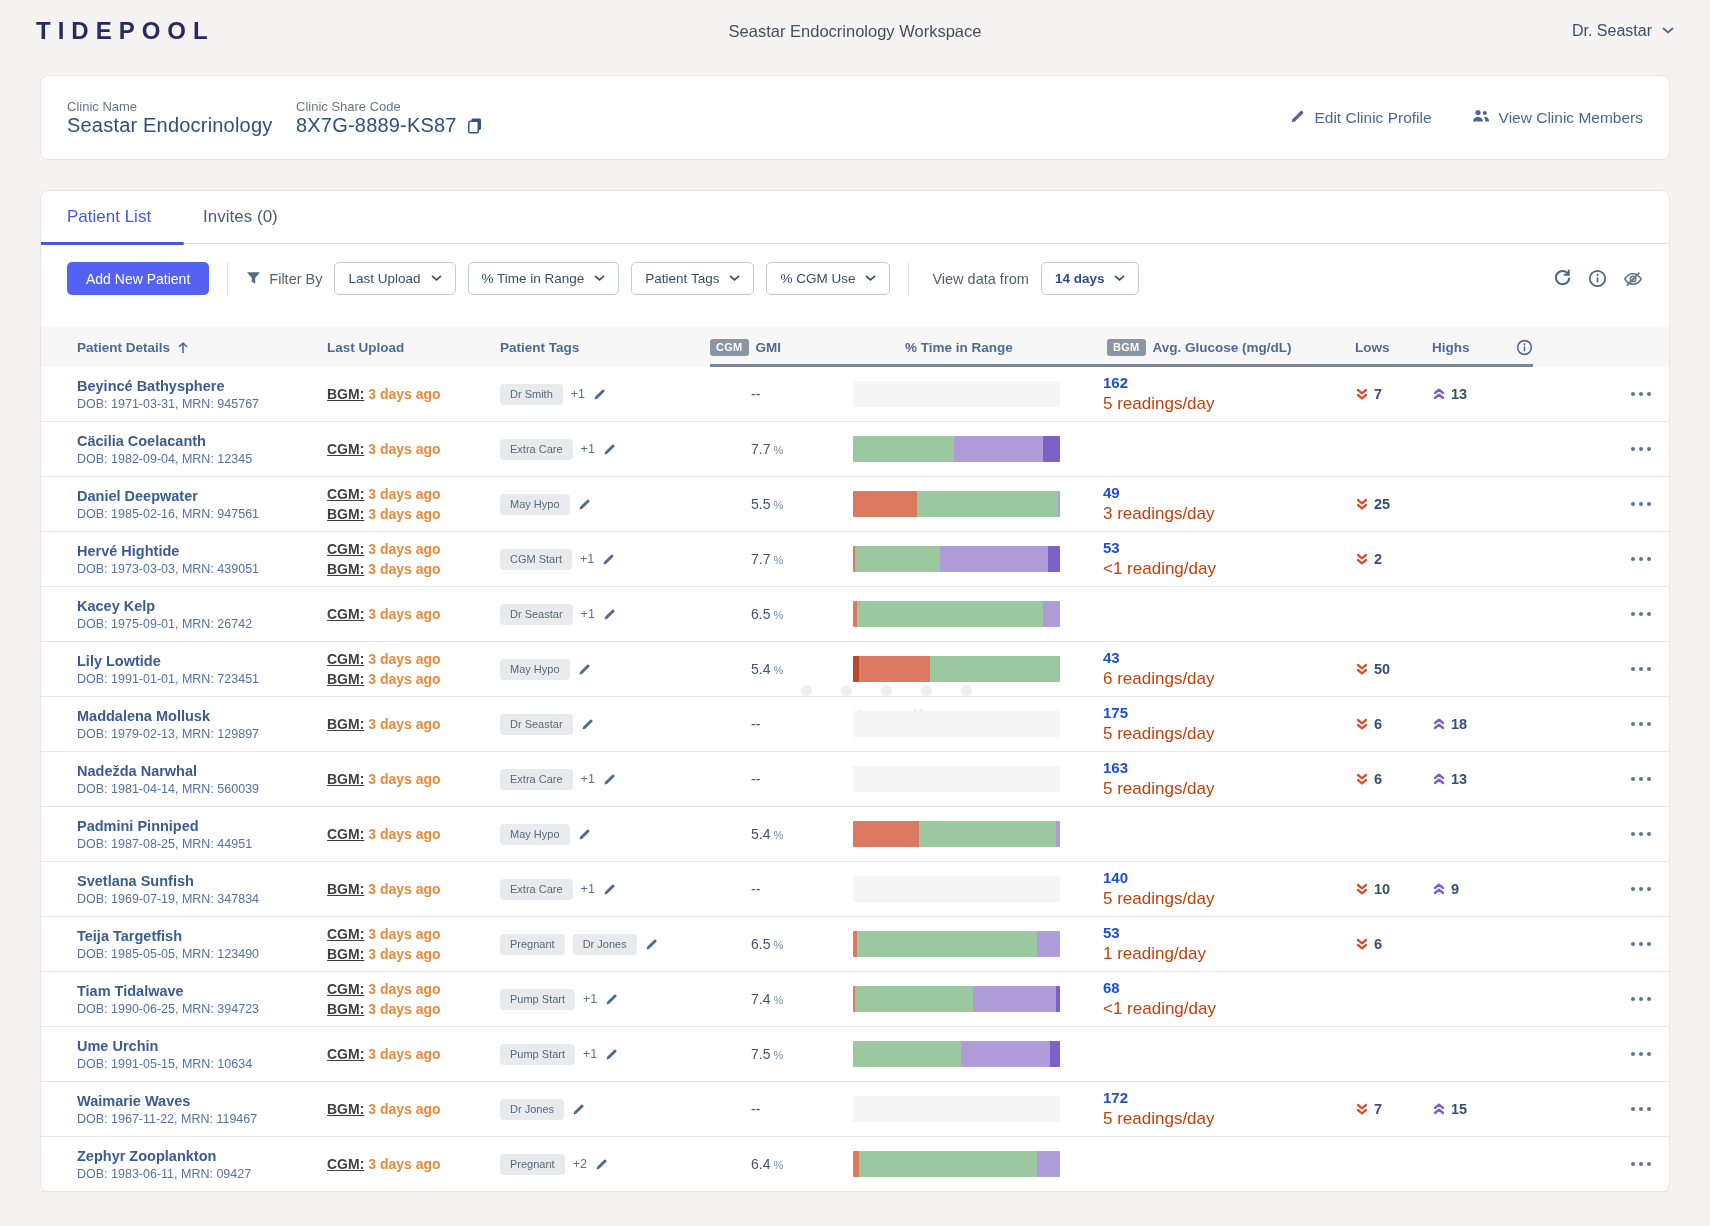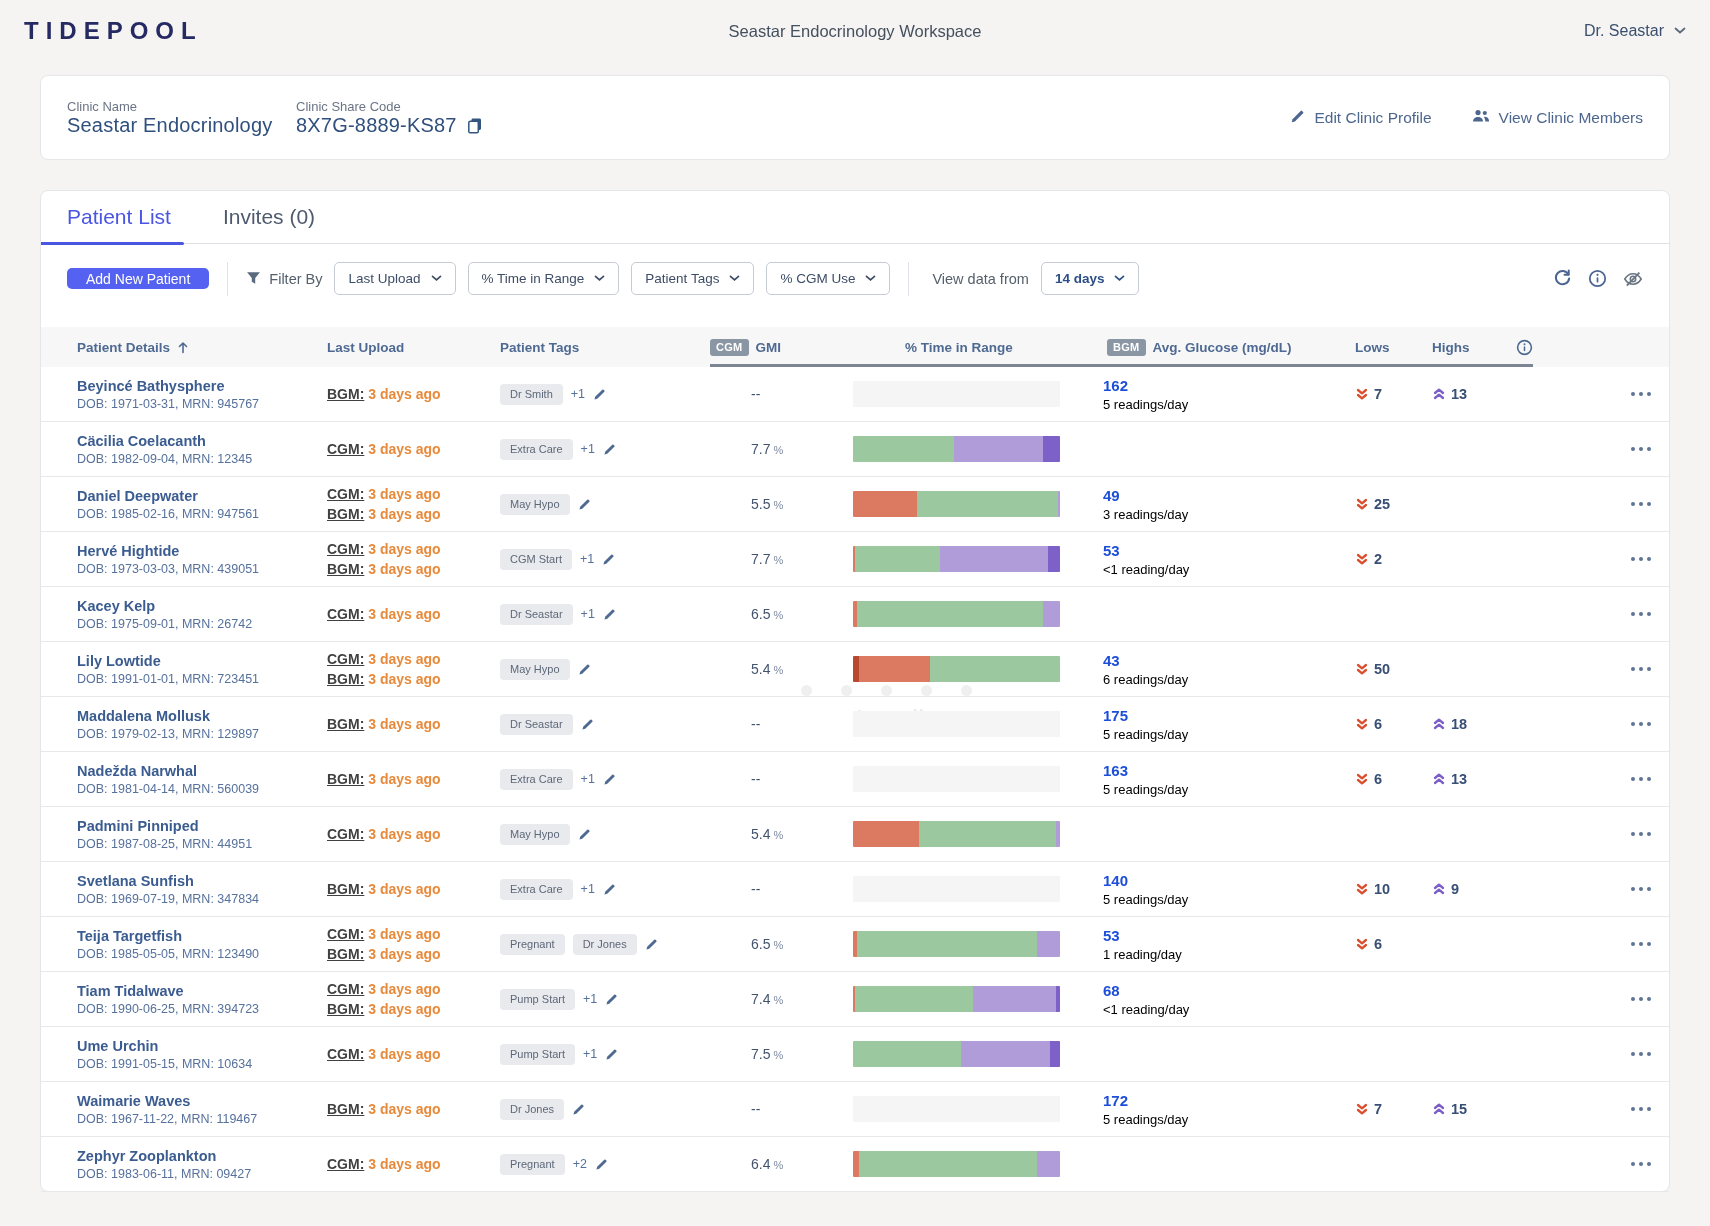--- a/index.html
+++ b/index.html
@@ -5,48 +5,48 @@
   * { box-sizing: border-box; }
   html,body { margin:0; padding:0; }
   body {
     width:1710px; height:1226px;
     background:#f5f4f3;
     font-family:"Liberation Sans", sans-serif;
     overflow:hidden;
     -webkit-font-smoothing:antialiased;
   }
   
-  .topbar { height:62px; display:flex; align-items:center; padding:0 24px; position:relative; }
+  .topbar { height:62px; display:flex; align-items:center; padding:0 36px; position:relative; }
   .logo { font-weight:800; font-size:24px; letter-spacing:7px; color:#262a63; cursor:pointer; }
   .workspace-title { position:absolute; left:50%; transform:translateX(-50%); font-size:16.5px; color:#45505e; font-weight:500; }
   .user-menu { margin-left:auto; display:flex; gap:10px; align-items:center; color:#3a506e; font-size:16px; cursor:pointer; }
   
   .clinic-card { margin:13px 40px 0; background:#fff; border:1px solid #e5e6e9; border-radius:8px; height:85px;
     display:flex; align-items:center; padding:0 26px; }
   .clinic-field { margin-right:60px; }
   .clinic-field.first { width:229px; margin-right:0; }
   .field-label { font-size:13px; color:#6b7585; }
   .field-value { font-size:20px; color:#2f4f7c; font-weight:500; letter-spacing:.2px; display:flex; align-items:center; gap:10px; }
   .copy-btn { cursor:pointer; display:flex; }
   .clinic-actions { margin-left:auto; display:flex; gap:40px; }
   .clinic-link { display:flex; align-items:flex-start; gap:9px; color:#4d668e; font-size:15.5px; font-weight:500; cursor:pointer; }
   
   .main-card { margin:30px 40px 0; background:#fff; border:1px solid #e5e6e9; border-radius:8px; position:relative; height:1002px; }
   .tabs-row { height:53px; border-bottom:1px solid #dddfe5; position:relative; display:flex; align-items:center; }
-  .tab { font-size:21px; cursor:pointer; }
+  .tab { font-size:17px; cursor:pointer; }
   .tab.active { color:#4a56e2; font-weight:500; margin-left:26px; }
   .tab.inactive { color:#4e5a6e; margin-left:52px; }
   .tab-indicator { position:absolute; left:0; bottom:-2px; width:143px; height:3.5px; background:#4a56e2; border-radius:0 2px 2px 0; }
   .search-box { position:absolute; right:36px; top:8px; width:243px; height:37px; border:1px solid #c6cbd4; border-radius:5px;
     display:flex; align-items:center; padding:0 12px; background:#fff; }
   .search-box input { border:none; outline:none; flex:1; font-size:15px; color:#33476b; font-family:inherit; background:transparent; }
   .search-box input::placeholder { color:#93a5c0; }
   
   .toolbar { display:flex; align-items:center; margin:17px 26px 0; height:35px; gap:12px; }
-  .add-btn { background:#5561f1; color:#fff; border:none; border-radius:5px; height:21px; padding:0 19px;
+  .add-btn { background:#5561f1; color:#fff; border:none; border-radius:5px; height:33px; padding:0 19px;
     font-size:14px; font-weight:500; font-family:inherit; cursor:pointer; }
   .vdiv { width:1px; height:34px; background:#e2e3e8; margin:0 6px; flex:none; }
   .filter-label { display:flex; align-items:center; gap:8px; color:#55606d; font-size:14.5px; }
   .chip { display:flex; align-items:center; gap:10px; border:1px solid #c6cbd4; background:#fff; border-radius:5px; height:33px;
     padding:0 13px; font-size:13.5px; color:#3d4d66; font-family:inherit; cursor:pointer; font-weight:500; }
   .chip.range { color:#2d4f87; font-weight:700; }
   .view-from { color:#55606d; font-size:14.5px; margin-left:5px; }
   .tool-icons { margin-left:auto; display:flex; gap:16px; align-items:center; }
   .tool-icons span { cursor:pointer; display:flex; }
   
@@ -71,21 +71,21 @@
   .uago { color:#e78a3b; font-weight:600; }
   .c-tags { display:flex; align-items:center; }
   .tagchip { background:#e9eaee; border-radius:4px; padding:4.5px 10px; font-size:11px; color:#5d6878; margin-right:8px; white-space:nowrap; }
   .extratags { font-size:12.5px; color:#56719c; margin-right:8px; }
   .tagpencil { cursor:pointer; display:flex; }
   .c-gmi { font-size:14px; color:#42536e; padding-left:41px; font-weight:500; }
   .gunit { font-size:11px; color:#7e8ba0; margin-left:3px; }
   .tirbar { width:207px; height:26px; display:flex; overflow:hidden; border-radius:1px; }
   .tirseg { height:100%; flex:none; }
   .avgval { font-size:15px; font-weight:700; color:#1d4ed8; margin-bottom:3px; }
-  .readings { font-size:13px; color:#000000; }
+  .readings { font-size:17px; color:#c2410c; }
   .c-lows, .c-highs { display:flex; align-items:center; gap:5px; font-size:14.5px; font-weight:700; color:#374e75; }
   .c-more { display:flex; justify-content:flex-end; padding-right:14px; }
   .more { border:none; background:none; cursor:pointer; display:flex; gap:3.5px; padding:8px 4px; }
   .more i { width:4.5px; height:4.5px; border-radius:50%; background:#5d7494; display:block; }
   .ghost { position:absolute; left:760px; top:318px; opacity:.13; pointer-events:none; z-index:1; }
   .ghost-dots { display:flex; gap:29px; }
   .ghost-dots i { width:11px; height:11px; border-radius:50%; background:#8a8a8a; }
   .ghost-text { font-size:28px; color:#666; margin:8px 0 0 55px; font-weight:500; }
 </style>
 </head>

